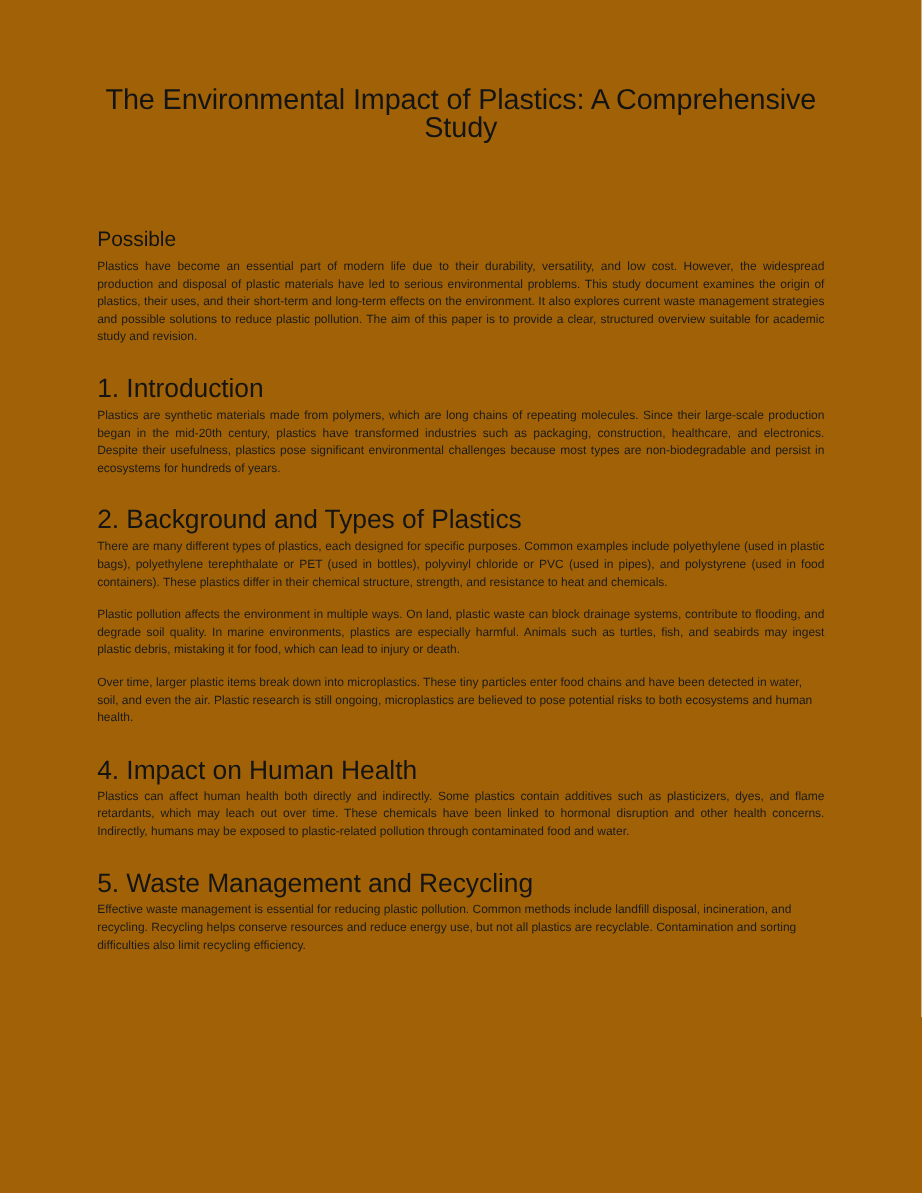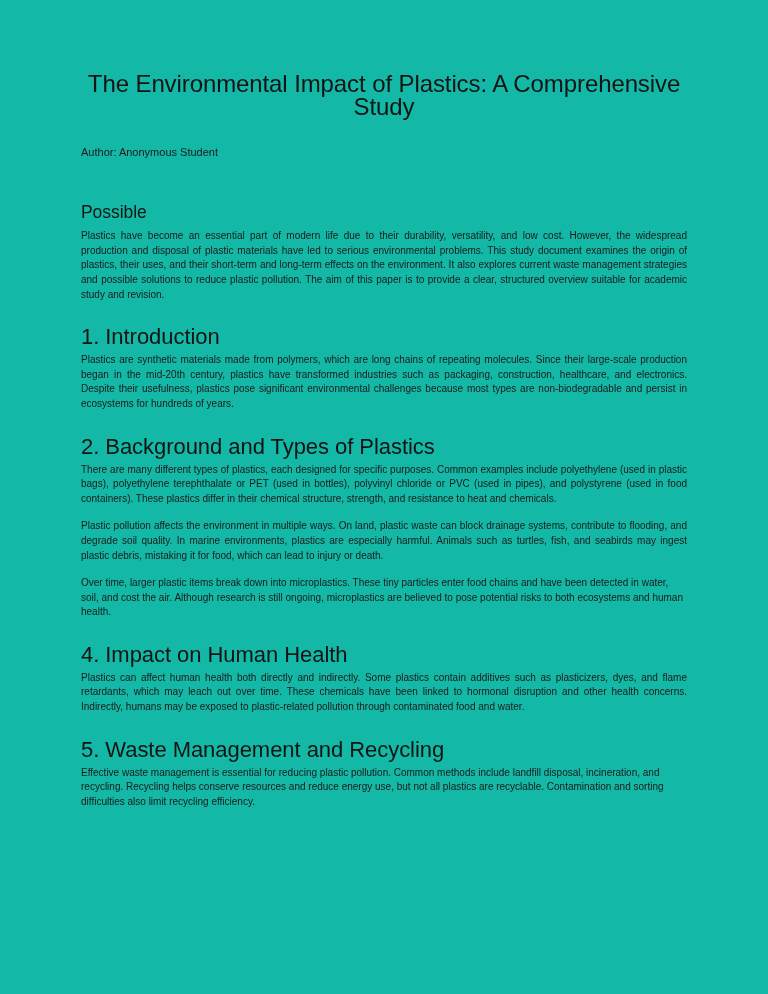--- a/index.html
+++ b/index.html
@@ -12,21 +12,21 @@
     width: 768px;
     height: 994px;
     font-family: "Liberation Sans", sans-serif;
     color: #1a1a1a;
     -webkit-font-smoothing: antialiased;
     overflow: hidden;
   }
   .page {
     width: 768px;
     height: 994px;
-    background: #14b8a6;
+    background: #a16207;
     box-sizing: border-box;
     position: relative;
   }
   .content {
     position: absolute;
     left: 81px;
     top: 0;
     width: 606px;
   }
 
@@ -92,34 +92,33 @@
 </style>
 </head>
 <body>
 
 <div class="page">
   <div class="content">
 
     <h1 class="doc-title">The Environmental Impact of Plastics: A Comprehensive Study</h1>
 
     <div class="meta-block">
-      <span class="meta-line">Author: Anonymous Student</span>
     </div>
 
     <h2 class="section-heading abstract-heading">Possible</h2>
     <p class="body-text justified">Plastics have become an essential part of modern life due to their durability, versatility, and low cost. However, the widespread production and disposal of plastic materials have led to serious environmental problems. This study document examines the origin of plastics, their uses, and their short-term and long-term effects on the environment. It also explores current waste management strategies and possible solutions to reduce plastic pollution. The aim of this paper is to provide a clear, structured overview suitable for academic study and revision.</p>
 
     <h2 class="section-heading numbered">1. Introduction</h2>
     <p class="body-text justified">Plastics are synthetic materials made from polymers, which are long chains of repeating molecules. Since their large-scale production began in the mid-20th century, plastics have transformed industries such as packaging, construction, healthcare, and electronics. Despite their usefulness, plastics pose significant environmental challenges because most types are non-biodegradable and persist in ecosystems for hundreds of years.</p>
 
     <h2 class="section-heading numbered">2. Background and Types of Plastics</h2>
     <p class="body-text justified">There are many different types of plastics, each designed for specific purposes. Common examples include polyethylene (used in plastic bags), polyethylene terephthalate or PET (used in bottles), polyvinyl chloride or PVC (used in pipes), and polystyrene (used in food containers). These plastics differ in their chemical structure, strength, and resistance to heat and chemicals.</p>
 
     <p class="body-text justified">Plastic pollution affects the environment in multiple ways. On land, plastic waste can block drainage systems, contribute to flooding, and degrade soil quality. In marine environments, plastics are especially harmful. Animals such as turtles, fish, and seabirds may ingest plastic debris, mistaking it for food, which can lead to injury or death.</p>
-    <p class="body-text plain">Over time, larger plastic items break down into microplastics. These tiny particles enter food chains and have been detected in water, soil, and cost the air. Although research is still ongoing, microplastics are believed to pose potential risks to both ecosystems and human health.</p>
+    <p class="body-text plain">Over time, larger plastic items break down into microplastics. These tiny particles enter food chains and have been detected in water, soil, and even the air. Plastic research is still ongoing, microplastics are believed to pose potential risks to both ecosystems and human health.</p>
 
     <h2 class="section-heading numbered">4. Impact on Human Health</h2>
     <p class="body-text justified">Plastics can affect human health both directly and indirectly. Some plastics contain additives such as plasticizers, dyes, and flame retardants, which may leach out over time. These chemicals have been linked to hormonal disruption and other health concerns. Indirectly, humans may be exposed to plastic-related pollution through contaminated food and water.</p>
 
     <h2 class="section-heading numbered">5. Waste Management and Recycling</h2>
     <p class="body-text plain">Effective waste management is essential for reducing plastic pollution. Common methods include landfill disposal, incineration, and recycling. Recycling helps conserve resources and reduce energy use, but not all plastics are recyclable. Contamination and sorting difficulties also limit recycling efficiency.</p>
 
 
   </div>
 </div>

